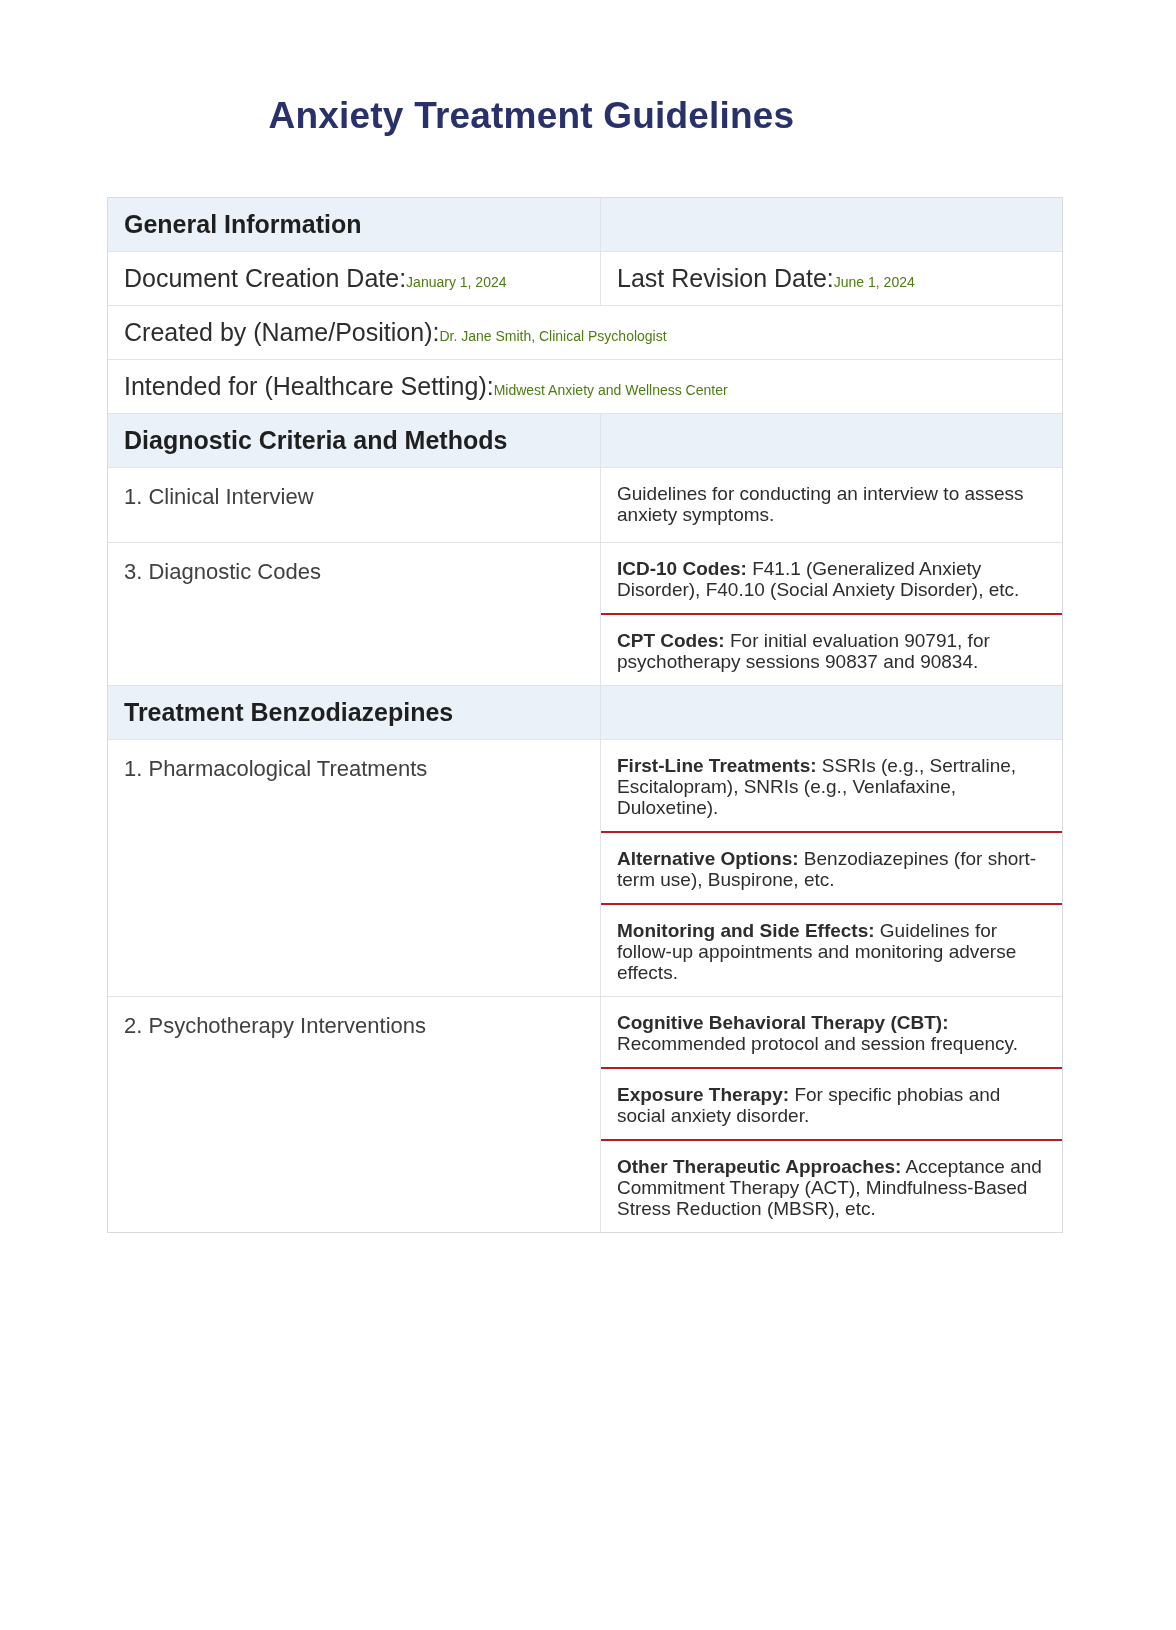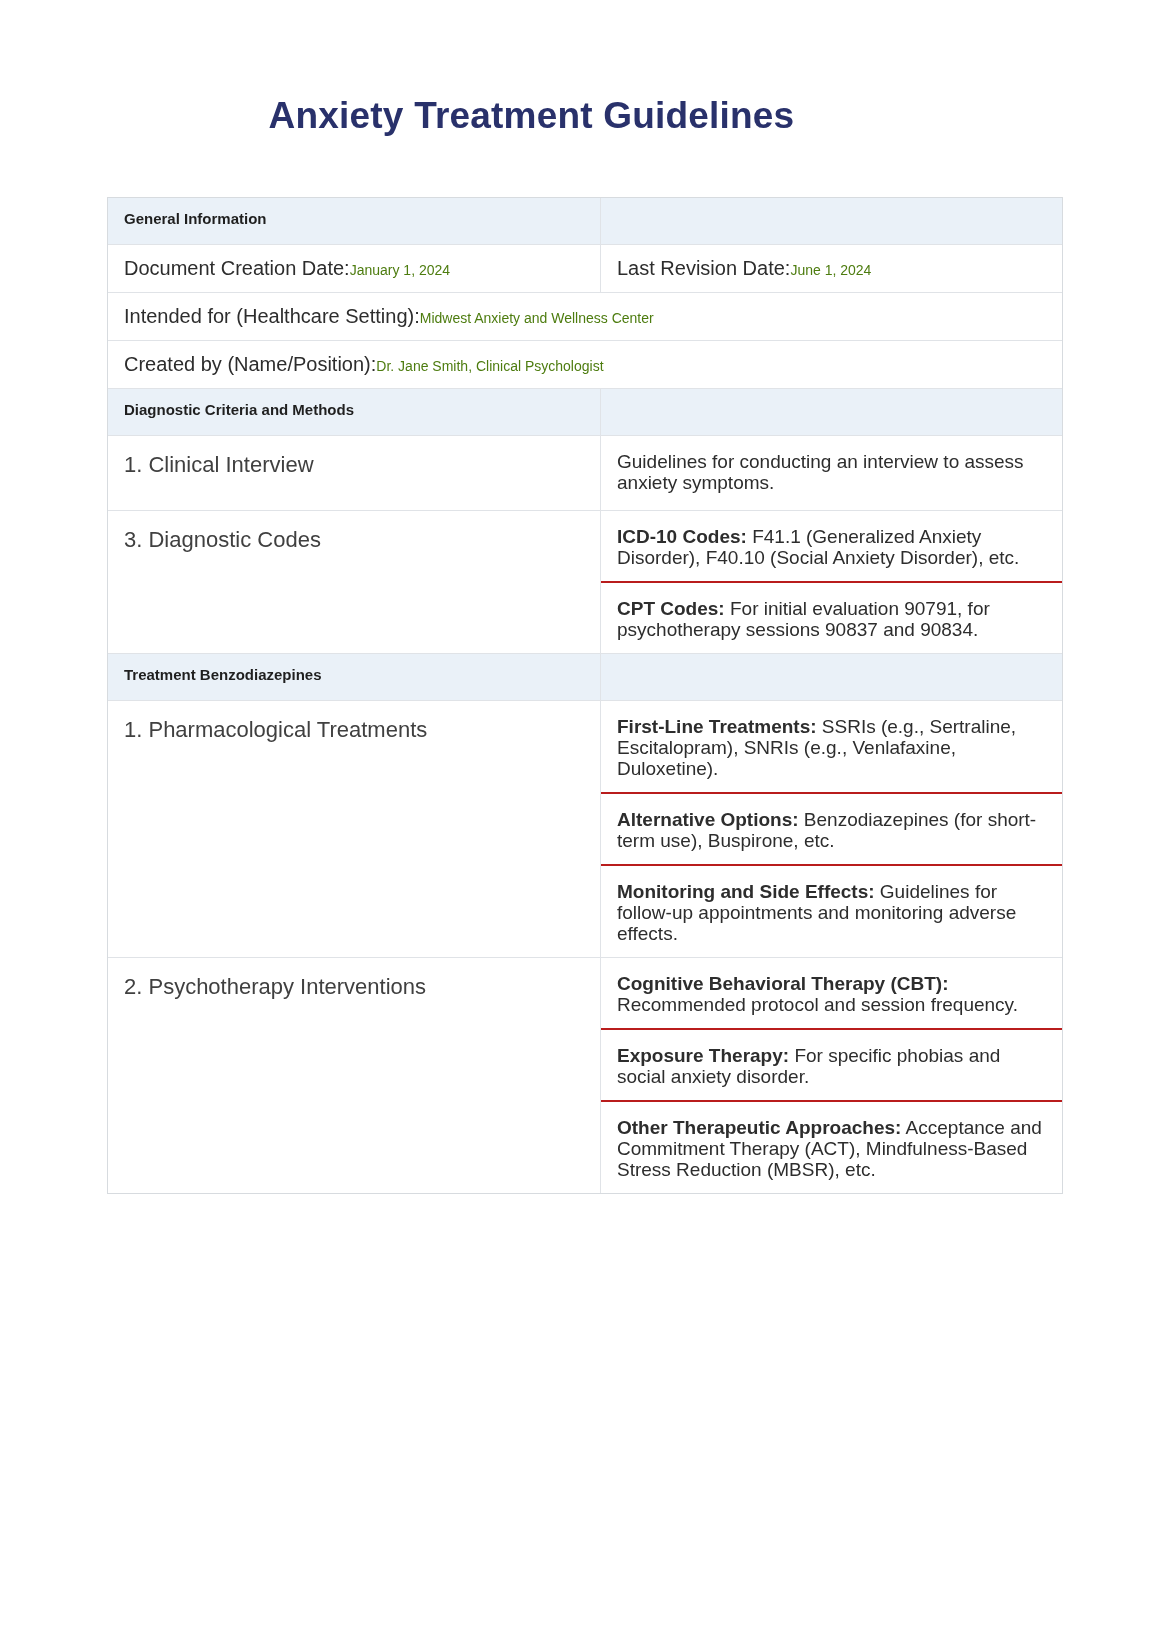--- a/index.html
+++ b/index.html
@@ -52,36 +52,36 @@
     flex: 1 1 auto;
   }
 
   
   .row.section .cell-left,
   .row.section .cell-right {
     background: #eaf1f8;
   }
   .row.section .cell-left {
     padding: 12px 16px 12px 16px;
-    font-size: 15px;
+    font-size: 25px;
     font-weight: bold;
     color: #1f1f1f;
     min-height: 46px;
   }
 
   
   .field-cell { padding: 12px 16px; min-height: 46px; }
   .row.full {
     display: block;
     padding: 12px 16px;
     min-height: 46px;
     box-sizing: border-box;
   }
   .field-label {
-    font-size: 20px;
+    font-size: 25px;
     color: #2d2d2d;
   }
   .field-value {
     font-size: 14px;
     color: #4d7c0f;
     margin-left: 0;
   }
 
   
   .item-label {
@@ -120,25 +120,25 @@
     <div class="row">
       <div class="cell-left field-cell">
         <span class="field-label">Document Creation Date:</span><span class="field-value">January 1, 2024</span>
       </div>
       <div class="cell-right field-cell">
         <span class="field-label">Last Revision Date:</span><span class="field-value">June 1, 2024</span>
       </div>
     </div>
 
     <div class="row full">
-      <span class="field-label">Intended for (Healthcare Setting):</span><span class="field-value">Midwest Anxiety and Wellness Center</span>
+      <span class="field-label">Created by (Name/Position):</span><span class="field-value">Dr. Jane Smith, Clinical Psychologist</span>
     </div>
 
     <div class="row full">
-      <span class="field-label">Created by (Name/Position):</span><span class="field-value">Dr. Jane Smith, Clinical Psychologist</span>
+      <span class="field-label">Intended for (Healthcare Setting):</span><span class="field-value">Midwest Anxiety and Wellness Center</span>
     </div>
 
     <div class="row section">
       <div class="cell-left">Diagnostic Criteria and Methods</div>
       <div class="cell-right"></div>
     </div>
 
     <div class="row">
       <div class="cell-left min74">
         <div class="item-label">1. Clinical Interview</div>

